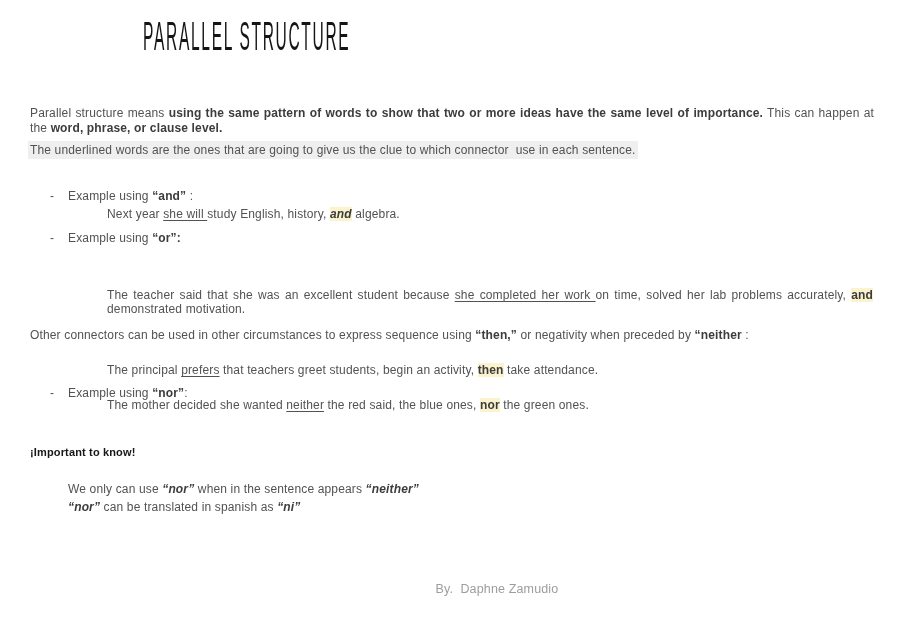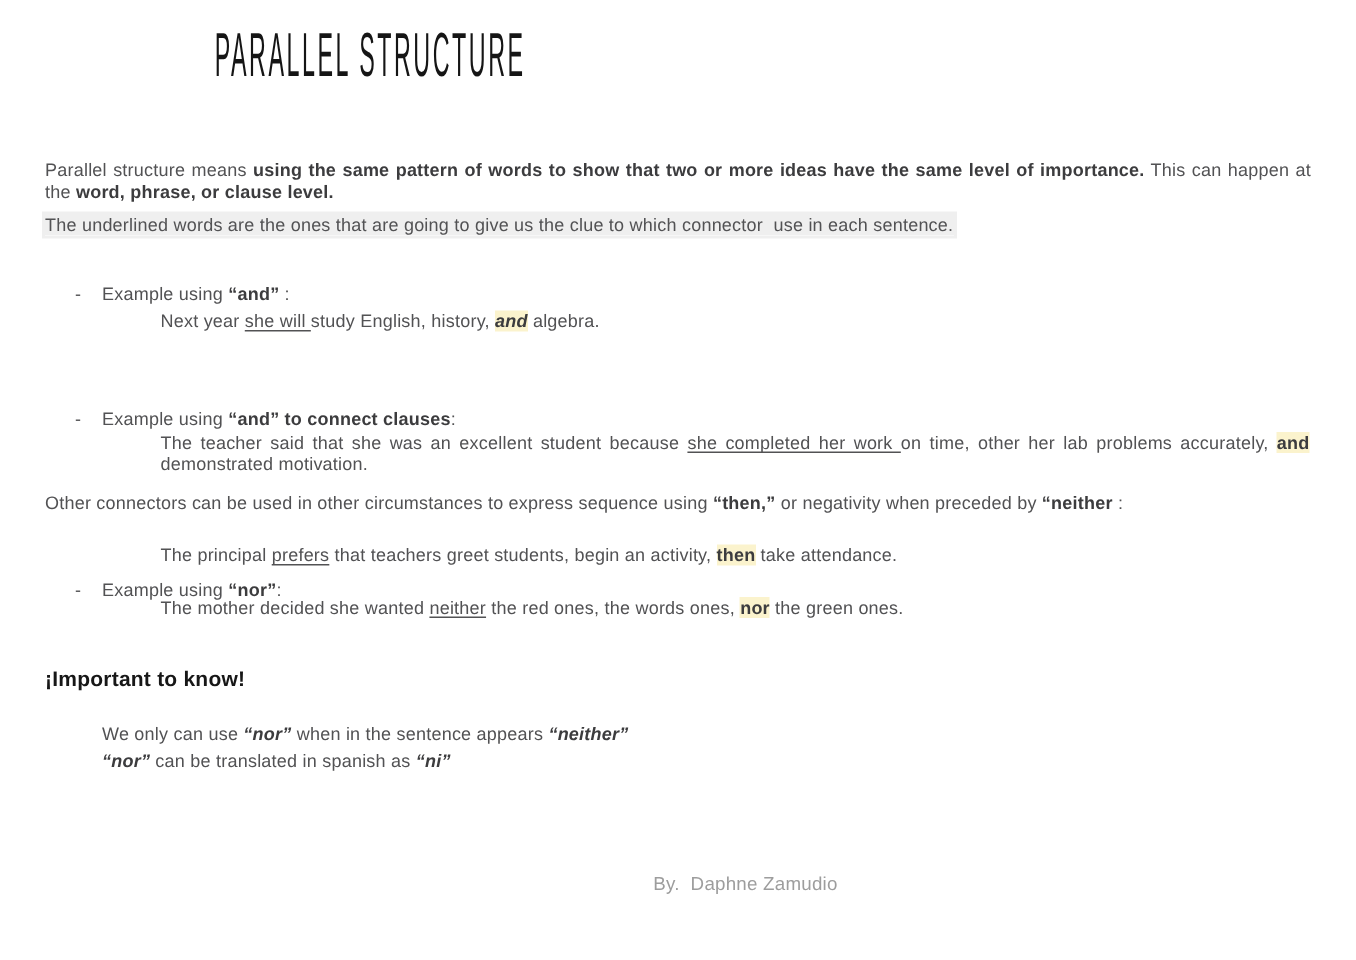--- a/index.html
+++ b/index.html
@@ -46,21 +46,21 @@
   }
 
   
   .dash {
     display: inline-block;
     width: 18px;
   }
 
   .important-heading {
     font-weight: 700;
-    font-size: 14px;
+    font-size: 11px;
     color: #171717;
     margin: 0;
   }
 
   .author {
     position: absolute;
     top: 582px;
     left: 0;
     width: 100%;
     text-align: center;
@@ -80,30 +80,30 @@
   </div>
 
   <p class="para abs justify" style="left:30px; top:106px; width:844px;"><span>Parallel structure means </span><span class="b">using the same pattern of words to show that two or more ideas have the same level of importance.</span><span> This can happen at the </span><span class="b">word, phrase, or clause level.</span></p>
 
   <p class="para abs" style="left:30px; top:143px; width:844px;"><span class="hl-g">The underlined words are the ones that are going to give us the clue to which connector  use in each sentence.</span></p>
 
 
   <p class="para abs" style="left:50px; top:189px; width:700px;"><span class="dash">-</span><span><span>Example using </span><span class="b">“and”</span><span> :</span></span></p>
   <p class="para abs" style="left:107px; top:207px; width:760px;"><span>Next year </span><span class="u">she will </span><span>study English, history, </span><span class="b i hl-y">and</span><span> algebra.</span></p>
 
+  <p class="para abs" style="left:50px; top:231px; width:700px;"><span class="dash">-</span><span><span>Example using </span><span class="b">“or”:</span></span></p>
 
-  <p class="para abs" style="left:50px; top:272px; width:700px;"><span class="dash">-</span><span><span>Example using </span><span class="b">“and” to connect clauses</span><span>:</span></span></p>
-  <p class="para abs justify" style="left:107px; top:289px; width:766px; line-height:13.5px;"><span>The teacher said that she was an excellent student because </span><span class="u">she completed her work </span><span>on time, other her lab problems accurately, </span><span class="b hl-y">and</span><span> demonstrated motivation.</span></p>
+  <p class="para abs justify" style="left:107px; top:289px; width:766px; line-height:13.5px;"><span>The teacher said that she was an excellent student because </span><span class="u">she completed her work </span><span>on time, solved her lab problems accurately, </span><span class="b hl-y">and</span><span> demonstrated motivation.</span></p>
 
   <p class="para abs" style="left:30px; top:328px; width:874px;"><span>Other connectors can be used in other circumstances to express sequence using </span><span class="b">“then,”</span><span> or negativity when preceded by </span><span class="b">“neither</span><span> :</span></p>
 
   <p class="para abs" style="left:107px; top:363px; width:770px;"><span>The principal </span><span class="u">prefers</span><span> that teachers greet students, begin an activity, </span><span class="b hl-y">then</span><span> take attendance.</span></p>
 
   <p class="para abs" style="left:50px; top:386px; width:700px;"><span class="dash">-</span><span><span>Example using </span><span class="b">“nor”</span><span>:</span></span></p>
-  <p class="para abs" style="left:107px; top:398px; width:770px;"><span>The mother decided she wanted </span><span class="u">neither</span><span> the red ones, the words ones, </span><span class="b hl-y">nor</span><span> the green ones.</span></p>
+  <p class="para abs" style="left:107px; top:398px; width:770px;"><span>The mother decided she wanted </span><span class="u">neither</span><span> the red said, the blue ones, </span><span class="b hl-y">nor</span><span> the green ones.</span></p>
 
   <p class="important-heading abs" style="left:30px; top:445px;">¡Important to know!</p>
 
   <p class="para abs" style="left:68px; top:482px; width:600px;"><span>We only can use </span><span class="b i">“nor”</span><span> when in the sentence appears </span><span class="b i">“neither”</span></p>
   <p class="para abs" style="left:68px; top:500px; width:600px;"><span class="b i">“nor”</span><span> can be translated in spanish as </span><span class="b i">“ni”</span></p>
 
   <div class="author">By.  Daphne Zamudio</div>
 
 </div>
 

